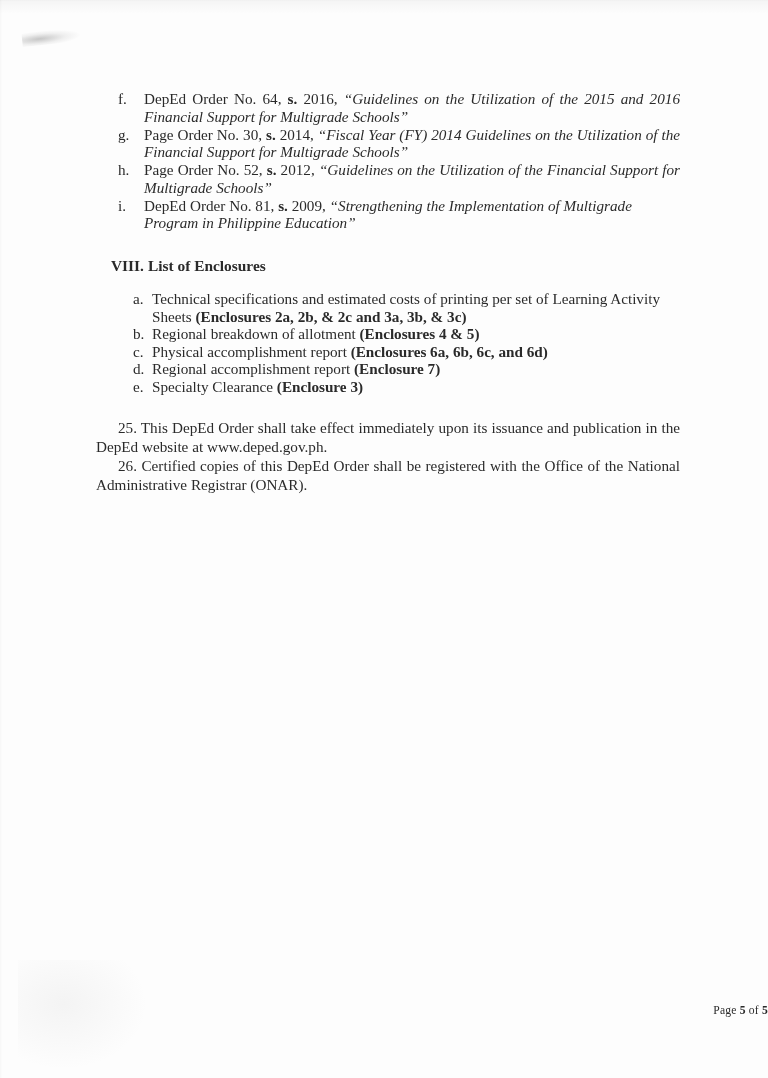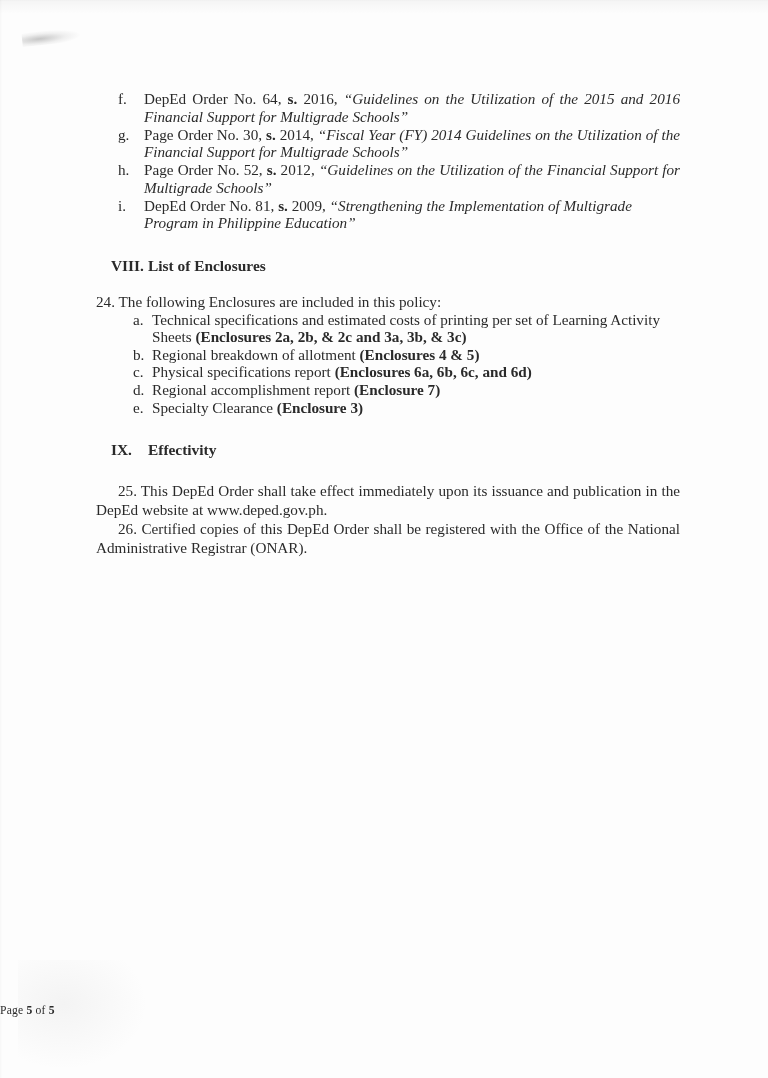--- a/index.html
+++ b/index.html
@@ -130,21 +130,21 @@
     margin: 0;
   }
   #para-25 { margin-top: 22px; }
   #para-26 { }
 
   .footer {
     position: absolute;
     left: 0;
     right: 0;
     top: 1004px;
-    text-align: left;
+    text-align: right;
     font-size: 11.6px;
     letter-spacing: 0.2px;
   }
 </style>
 </head>
 <body>
 
 <div class="page">
 
   <div class="edge-top"></div>
@@ -176,58 +176,50 @@
         <span>DepEd Order No. 81, </span><span class="bd">s.</span><span> 2009, </span><span class="it">“Strengthening the Implementation of Multigrade Program in Philippine Education”</span>
       </li>
 
     </ul>
 
     <div class="section-heading" id="heading-enclosures">
       <span class="numeral">VIII.</span>
       <span>List of Enclosures</span>
     </div>
 
-    <div class="numbered-para">
-      <span>24.</span>
-      <span>The following Enclosures are included in this policy:</span>
-    </div>
 
     <ul class="sub-list">
 
       <li class="sub-item">
         <span class="marker">a.</span>
         <span>Technical specifications and estimated costs of printing per set of Learning Activity Sheets </span><span class="bd">(Enclosures 2a, 2b, &amp; 2c and 3a, 3b, &amp; 3c)</span>
       </li>
 
       <li class="sub-item">
         <span class="marker">b.</span>
         <span>Regional breakdown of allotment </span><span class="bd">(Enclosures 4 &amp; 5)</span>
       </li>
 
       <li class="sub-item">
         <span class="marker">c.</span>
-        <span>Physical specifications report </span><span class="bd">(Enclosures 6a, 6b, 6c, and 6d)</span>
+        <span>Physical accomplishment report </span><span class="bd">(Enclosures 6a, 6b, 6c, and 6d)</span>
       </li>
 
       <li class="sub-item">
         <span class="marker">d.</span>
         <span>Regional accomplishment report </span><span class="bd">(Enclosure 7)</span>
       </li>
 
       <li class="sub-item">
         <span class="marker">e.</span>
         <span>Specialty Clearance </span><span class="bd">(Enclosure 3)</span>
       </li>
 
     </ul>
 
-    <div class="section-heading" id="heading-effectivity">
-      <span class="numeral">IX.</span>
-      <span>Effectivity</span>
-    </div>
 
     <p class="body-para" id="para-25">25. This DepEd Order shall take effect immediately upon its issuance and publication in the DepEd website at www.deped.gov.ph.</p>
     <p class="body-para" id="para-26">26. Certified copies of this DepEd Order shall be registered with the Office of the National Administrative Registrar (ONAR).</p>
 
   </div>
 
   <div class="footer">
     <span>Page </span><span class="bd">5</span><span> of </span><span class="bd">5</span>
   </div>
 

